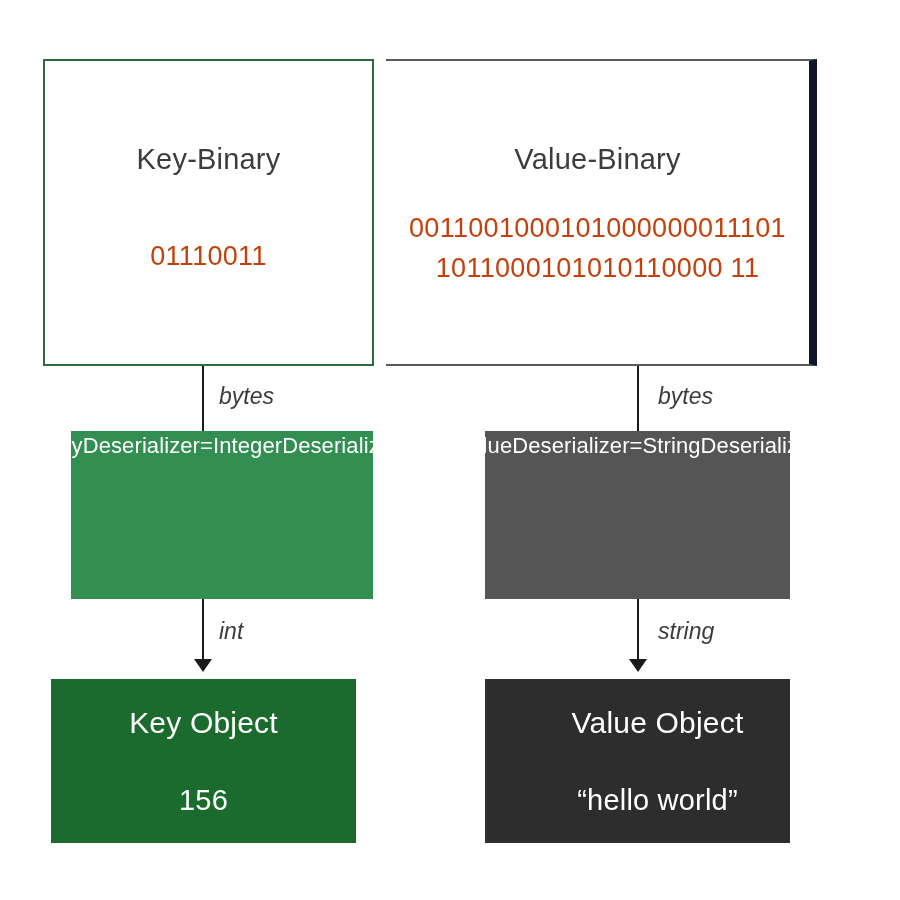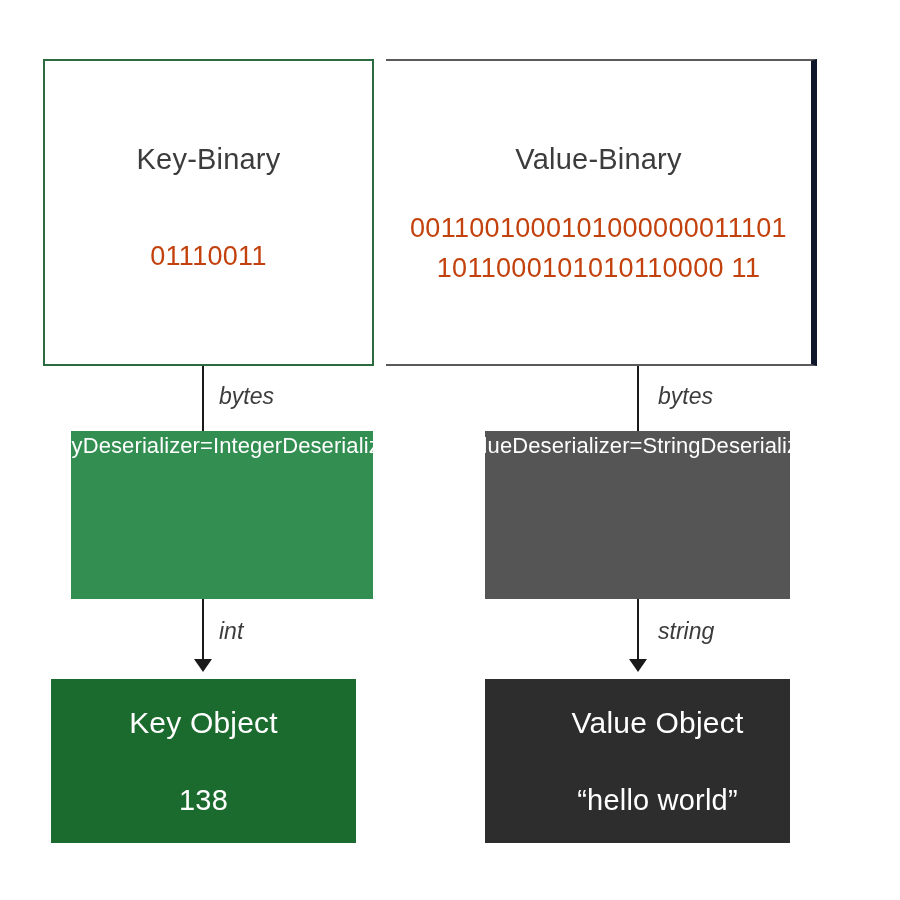--- a/index.html
+++ b/index.html
@@ -35,21 +35,21 @@
   }
   .cell-key {
     left: 43px;
     width: 331px;
     border: 2px solid #2c6b3f;
   }
   .cell-value {
     left: 386px;
     width: 431px;
     border-top: 2px solid #5a5a5a;
-    border-right: 6px solid #0f172a;
+    border-right: 8px solid #0f172a;
     border-bottom: 2px solid #5a5a5a;
     border-left: none;
   }
   .cell-title {
     font-size: 29px;
     font-weight: 400;
     letter-spacing: 0.2px;
     color: #3c3c3c;
     line-height: 1;
   }
@@ -172,21 +172,21 @@
   <div class="abs conn-line arrowed" style="left:202px;"></div>
   <div class="abs arrow-head" style="left:194px;"></div>
   <div class="abs conn-label" style="left:219px; top:618px;">int</div>
 
   <div class="abs conn-line arrowed" style="left:637px;"></div>
   <div class="abs arrow-head" style="left:629px;"></div>
   <div class="abs conn-label" style="left:658px; top:618px;">string</div>
 
   <div class="abs result-box result-key">
     <div class="result-title">Key Object</div>
-    <div class="result-sub">138</div>
+    <div class="result-sub">156</div>
   </div>
 
   <div class="abs result-box result-value">
     <div class="result-title">Value Object</div>
     <div class="result-sub">“hello world”</div>
   </div>
 
 </div>
 
 </body></html>

